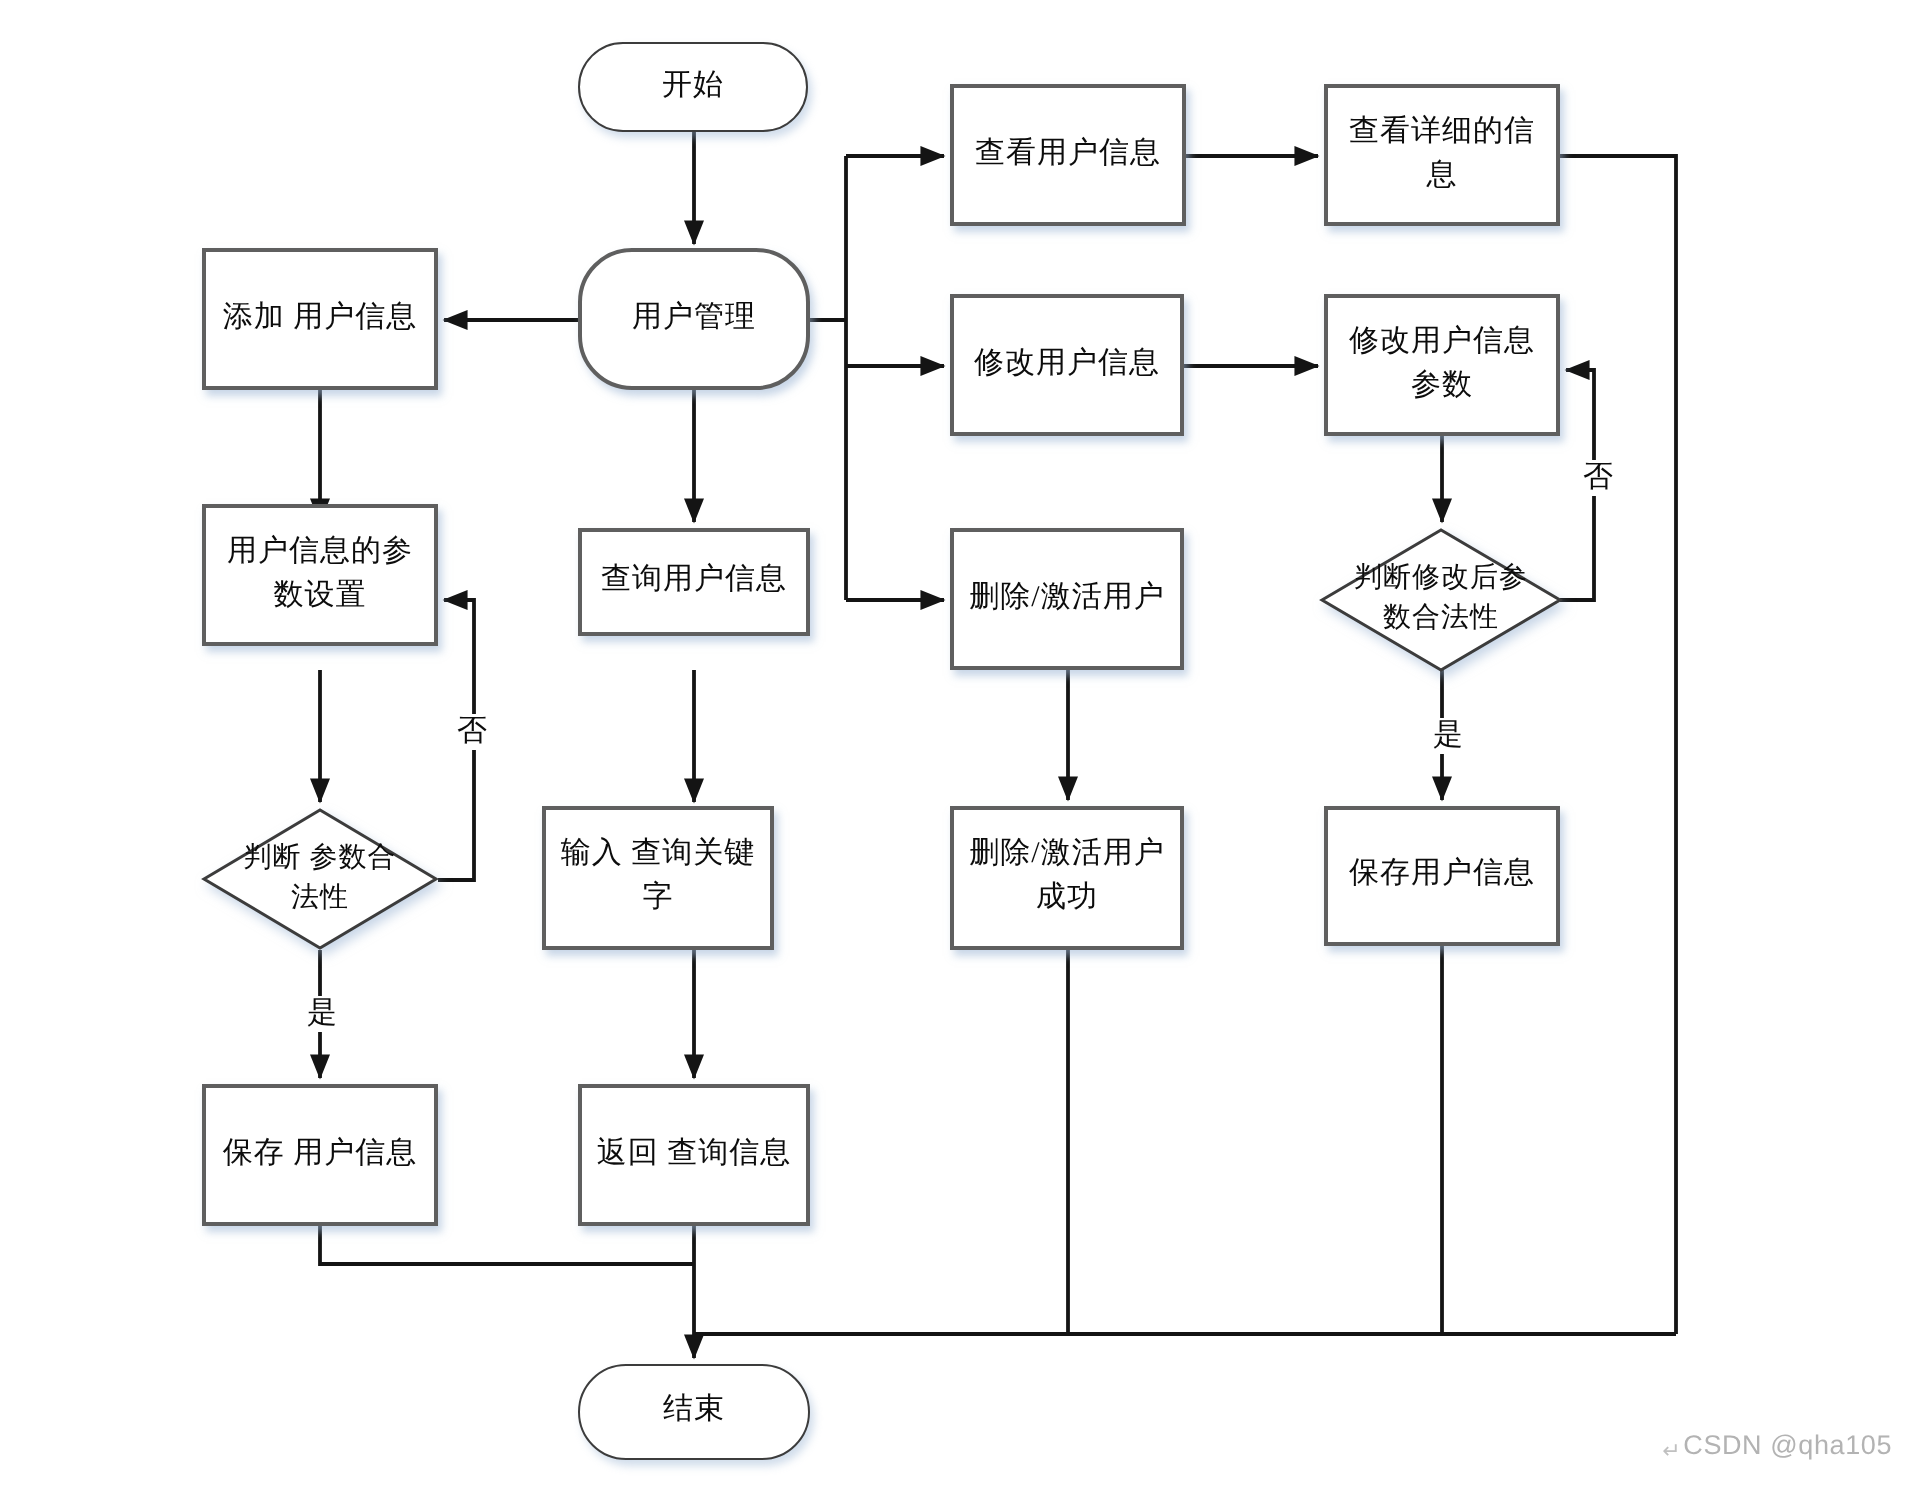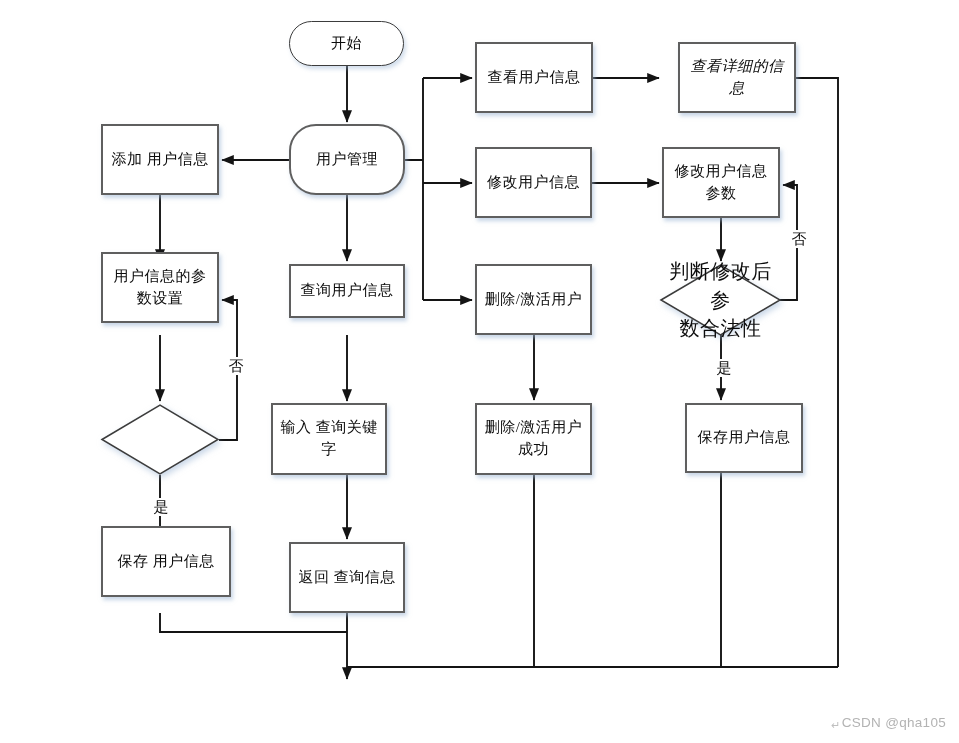--- a/index.html
+++ b/index.html
@@ -28,21 +28,21 @@
   }
   .terminator{
     border:1.6px solid #3c3c3c;
     border-radius:24px;
     box-shadow:2px 3px 4px rgba(154,180,211,0.45);
   }
   .diamond{
     position:absolute;z-index:2;
     display:flex;align-items:center;justify-content:center;
     text-align:center;
-    font-size:20px;color:#0c0c0c;
+    font-size:14px;color:#0c0c0c;
     letter-spacing:0.5px;line-height:1.42;
     white-space:pre-line;
   }
   .diamond svg{position:absolute;left:0;top:0;overflow:visible;}
   .diamond .dlabel{position:relative;z-index:3;}
   .edge-label{
     position:absolute;z-index:4;
     background:#ffffff;
     font-size:15px;color:#0c0c0c;
     padding:0 2px;line-height:1.2;
@@ -93,55 +93,58 @@
       <path d="M592,78 L659,78" marker-end="url(#arr)"></path>
       <path d="M592,183 L659,183" marker-end="url(#arr)"></path>
       <path d="M721,218 L721,261" marker-end="url(#arr)"></path>
       <path d="M721,335 L721,400" marker-end="url(#arr)"></path>
       <path d="M780,300 L797,300 L797,185 L783,185" marker-end="url(#arr)"></path>
       <path d="M534,335 L534,400" marker-end="url(#arr)"></path>
     </g>
   </svg>
 
   <div class="node terminator" style="left:289px;top:21px;width:115px;height:45px;">开始</div>
+  <div class="node terminator" style="left:289px;top:682px;width:116px;height:48px;">结束</div>
 
   <div class="node" style="left:289px;top:124px;width:116px;height:71px;border-radius:27px;">用户管理</div>
   <div class="node" style="left:289px;top:264px;width:116px;height:54px;">查询用户信息</div>
   <div class="node" style="left:271px;top:403px;width:116px;height:72px;">输入 查询关键
 字</div>
   <div class="node" style="left:101px;top:124px;width:118px;height:71px;">添加 用户信息</div>
 
   <div class="node" style="left:289px;top:542px;width:116px;height:71px;">返回 查询信息</div>
   <div class="node" style="left:101px;top:252px;width:118px;height:71px;">用户信息的参
 数设置</div>
   <div class="diamond" style="left:101px;top:404px;width:118px;height:71px;">
     <svg width="118" height="71" style="filter:drop-shadow(2px 3px 3px rgba(154,180,211,0.55));">
       <polygon points="1,35.5 59,1 117,35.5 59,70" fill="#ffffff" stroke="#3c3c3c" stroke-width="1.5"></polygon>
     </svg>
+    <span class="dlabel">判断 参数合
+法性</span>
   </div>
-  <div class="node" style="left:101px;top:526px;width:130px;height:71px;text-align:center;">保存 用户信息</div>
+  <div class="node" style="left:101px;top:542px;width:118px;height:71px;text-align:center;">保存 用户信息</div>
 
   <div class="node" style="left:475px;top:42px;width:118px;height:71px;">查看用户信息</div>
   <div class="node" style="left:475px;top:147px;width:117px;height:71px;">修改用户信息</div>
   <div class="node" style="left:475px;top:264px;width:117px;height:71px;">删除/激活用户</div>
   <div class="node" style="left:475px;top:403px;width:117px;height:72px;">删除/激活用户
 成功</div>
 
-  <div class="node" style="left:678px;top:42px;width:118px;height:71px;font-style:italic;">查看详细的信
+  <div class="node" style="left:662px;top:42px;width:118px;height:71px;">查看详细的信
 息</div>
   <div class="node" style="left:662px;top:147px;width:118px;height:71px;">修改用户信息
 参数</div>
   <div class="diamond" style="left:660px;top:264px;width:121px;height:72px;">
     <svg width="121" height="72" style="filter:drop-shadow(2px 3px 3px rgba(154,180,211,0.55));">
       <polygon points="1,36 60.5,1 120,36 60.5,71" fill="#ffffff" stroke="#3c3c3c" stroke-width="1.5"></polygon>
     </svg>
     <span class="dlabel">判断修改后参
 数合法性</span>
   </div>
-  <div class="node" style="left:662px;top:403px;width:118px;height:70px;margin-left:23px;">保存用户信息</div>
+  <div class="node" style="left:662px;top:403px;width:118px;height:70px;">保存用户信息</div>
 
   <div class="edge-label" style="left:222px;top:357px;width:24px;">否</div>
   <div class="edge-label" style="left:147px;top:498px;width:24px;">是</div>
   <div class="edge-label" style="left:785px;top:230px;width:24px;">否</div>
   <div class="edge-label" style="left:710px;top:359px;width:24px;">是</div>
 
   <div class="watermark">
     <span class="ret">↵</span><span>CSDN @qha105</span>
   </div>
 

